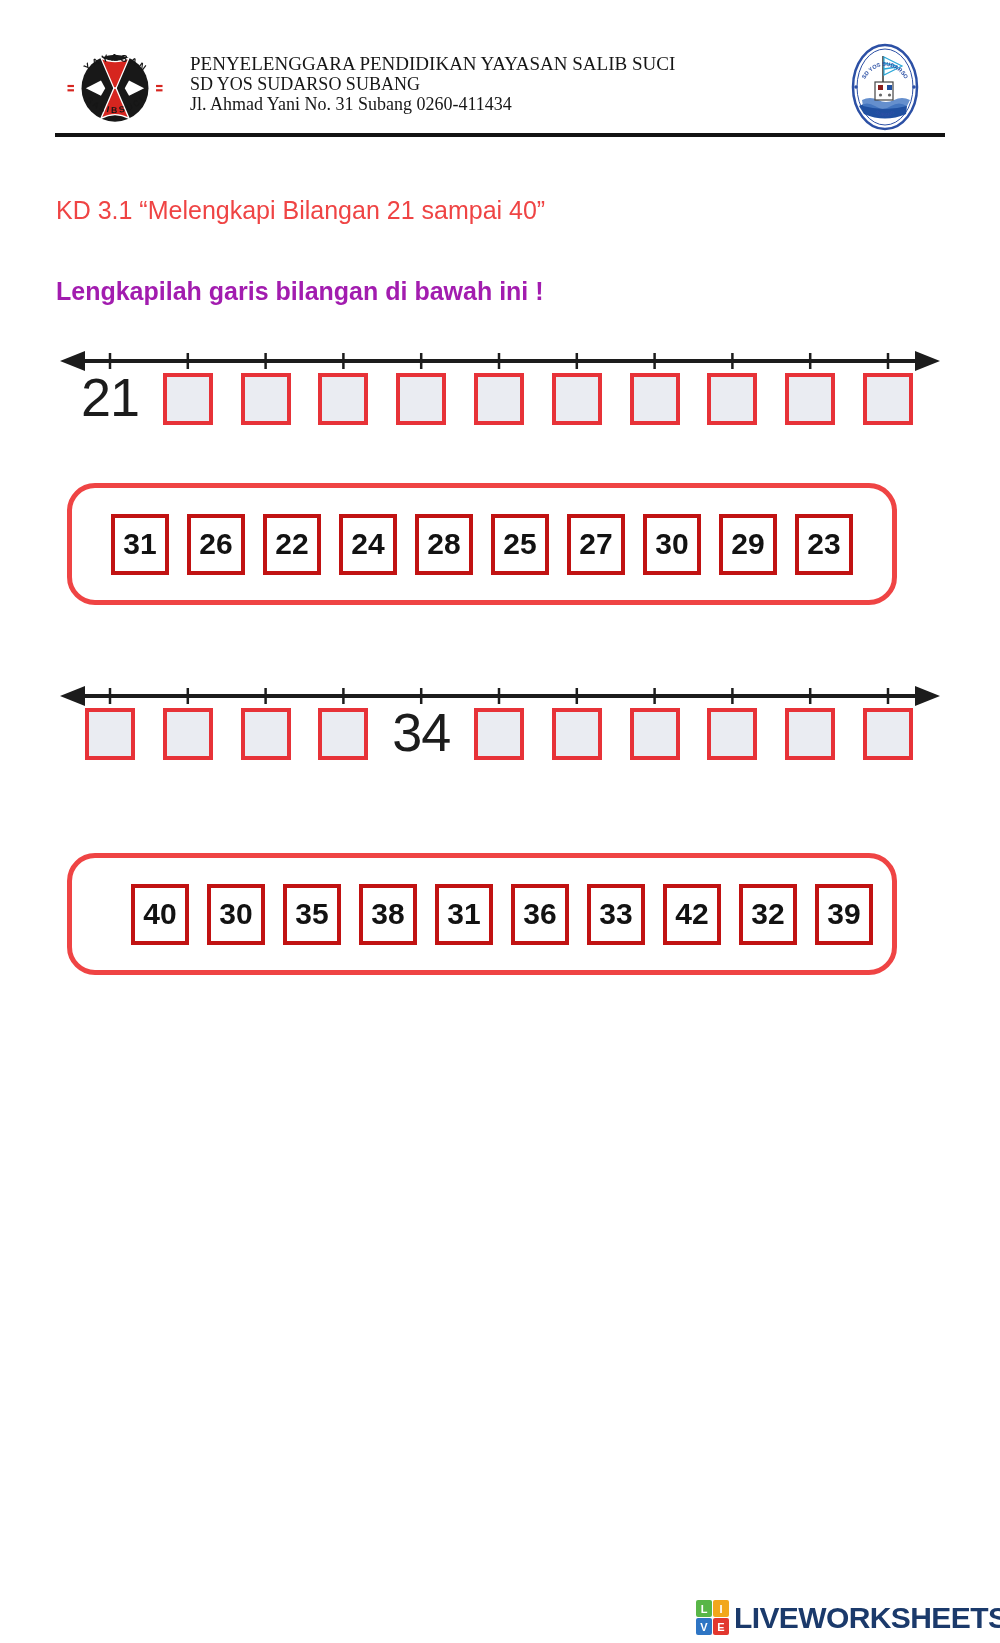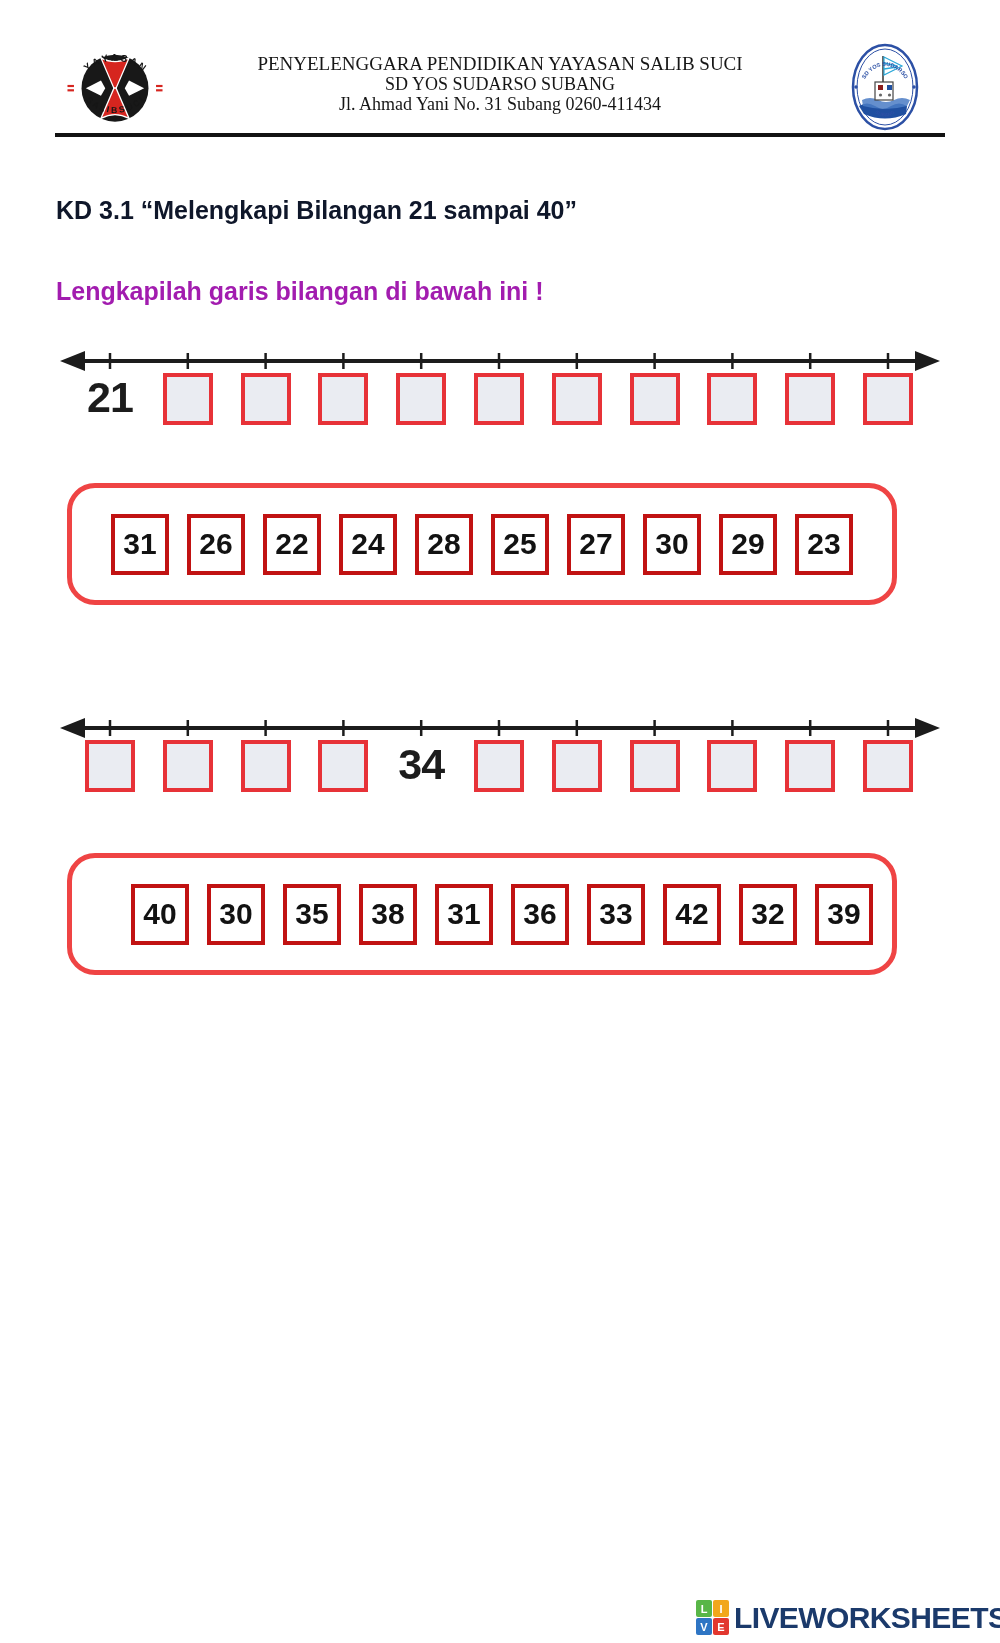--- a/index.html
+++ b/index.html
@@ -8,46 +8,46 @@
     width:1000px;height:1643px;
     background:#ffffff;
     font-family:"Liberation Sans", sans-serif;
     overflow:hidden;
   }
   
   .logo-left{position:absolute;left:60px;top:32px;width:110px;height:108px;}
   .logo-right{position:absolute;left:850px;top:42px;width:70px;height:90px;}
   .head-text{
     position:absolute;left:190px;right:190px;top:54px;
-    text-align:center;color:#161616;
+    text-align:left;color:#161616;
     font-family:"Liberation Serif", serif;
   }
   .head-text .l1{font-size:19px;line-height:20px;}
   .head-text .l2{font-size:18px;line-height:20px;}
   .head-text .l3{font-size:18px;line-height:20px;}
   .divider{position:absolute;left:55px;top:133px;width:890px;height:4px;background:#121212;}
   
   .t-subject{position:absolute;left:56px;top:156px;font-size:25px;font-weight:bold;color:#111;}
-  .t-topic{position:absolute;left:56px;top:196px;font-size:25px;font-weight:bold;color:#0f172a;}
+  .t-topic{position:absolute;left:56px;top:196px;font-size:25px;font-weight:normal;color:#ef4444;}
   .t-instruction{position:absolute;left:56px;top:277px;font-size:25px;font-weight:bold;color:#a21caf;}
   
   .numberline{position:absolute;left:0;width:1000px;height:90px;}
   .numberline svg{position:absolute;left:0;top:0;}
   .slots{position:absolute;left:0;top:27px;width:1000px;height:56px;}
   .nl-blank{
     position:absolute;top:0;width:50px;height:52px;
     transform:translateX(-50%);
     box-sizing:border-box;
     border:4px solid #E73238;
     background:#EAECF2;
   }
   .nl-label{
     position:absolute;top:-2px;height:52px;line-height:52px;
     transform:translateX(-50%);
-    font-size:43px;font-weight:bold;color:#1c1c1c;
+    font-size:54px;font-weight:normal;color:#1c1c1c;
     letter-spacing:-1px;
   }
   
   .bank{
     position:absolute;left:67px;width:830px;height:122px;
     box-sizing:border-box;
     border:5px solid #ef4444;border-radius:28px;
     background:#fff;
     display:flex;align-items:center;justify-content:center;gap:18px;
   }
@@ -174,21 +174,21 @@
         <div class="tile">24</div>
         <div class="tile">28</div>
         <div class="tile">25</div>
         <div class="tile">27</div>
         <div class="tile">30</div>
         <div class="tile">29</div>
         <div class="tile">23</div>
       </div>
   </div>
 
-  <div class="numberline" style="top:713px;">
+  <div class="numberline" style="top:681px;">
     <svg width="1000" height="30" viewBox="0 0 1000 30">
       <line x1="76" y1="15" x2="924" y2="15" stroke="#1c1c1c" stroke-width="4"></line>
       <polygon points="60,15 85,5 85,25" fill="#1c1c1c"></polygon>
       <polygon points="940,15 915,5 915,25" fill="#1c1c1c"></polygon>
       <g class="ticks" stroke="#1c1c1c" stroke-width="2.5">
           <line x1="110" x2="110" y1="7" y2="23"></line>
           <line x1="187.8" x2="187.8" y1="7" y2="23"></line>
           <line x1="265.6" x2="265.6" y1="7" y2="23"></line>
           <line x1="343.4" x2="343.4" y1="7" y2="23"></line>
           <line x1="421.2" x2="421.2" y1="7" y2="23"></line>

